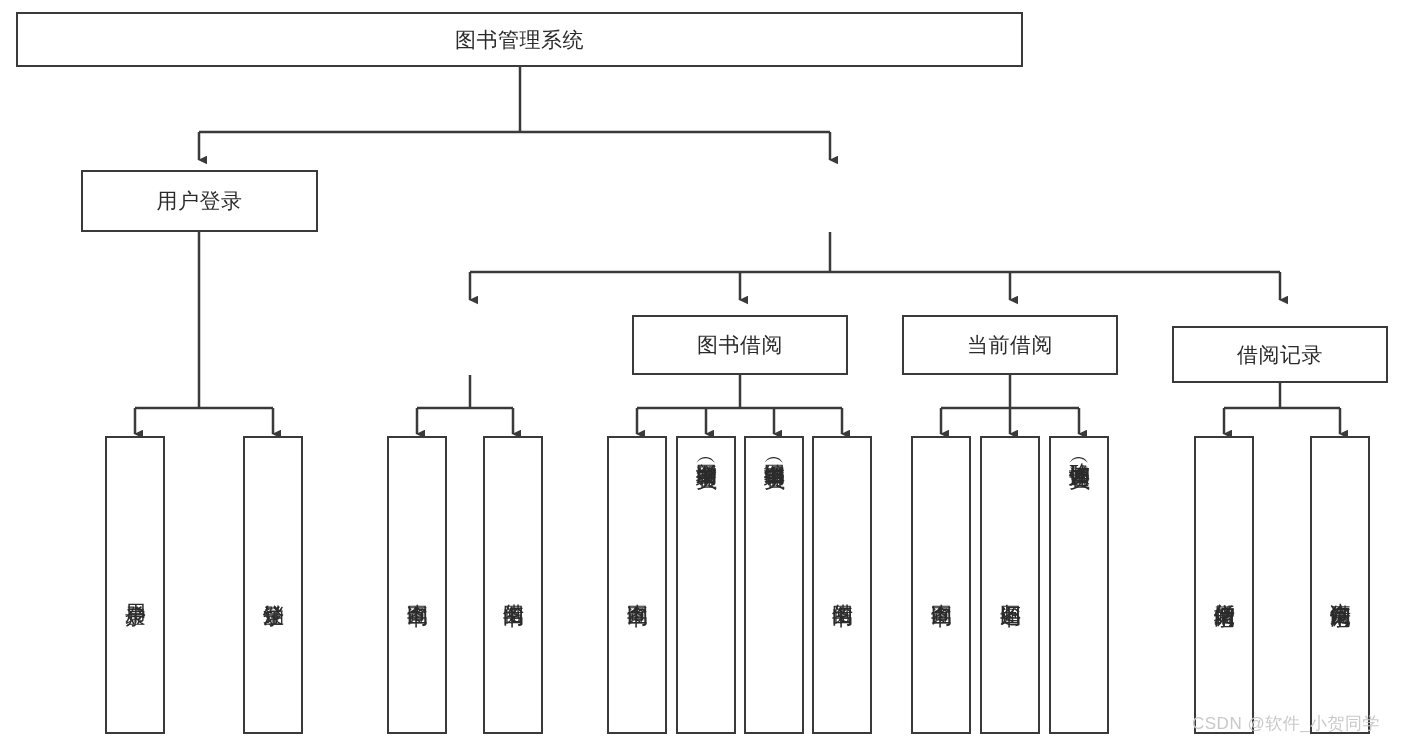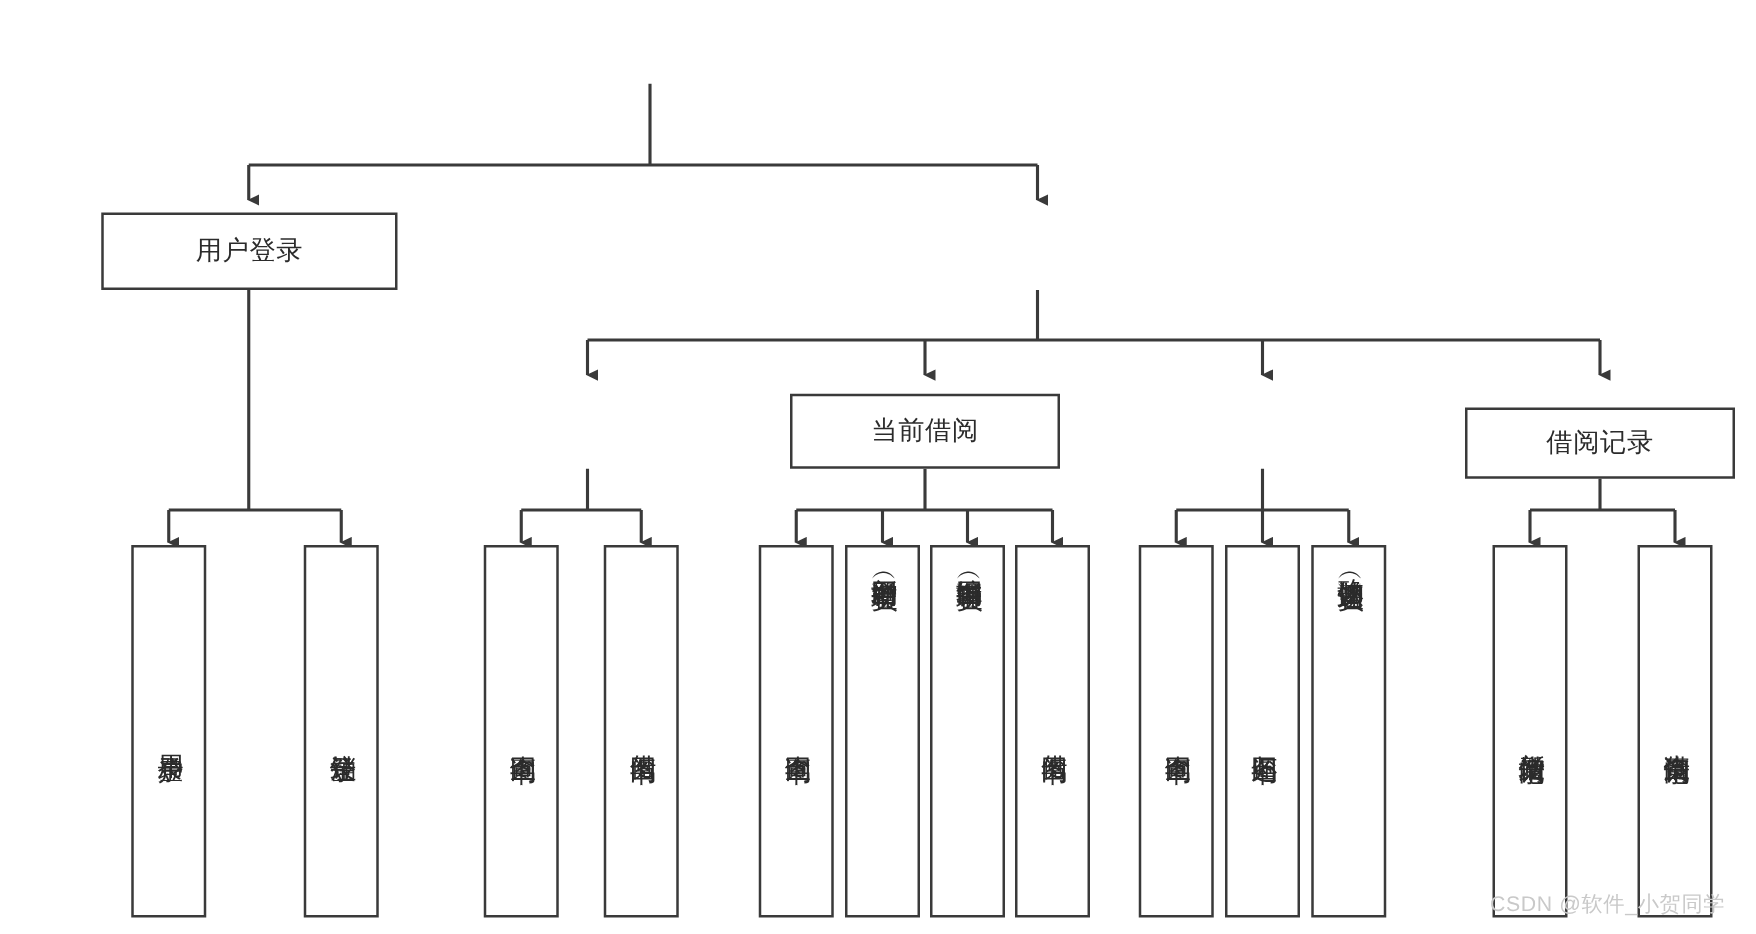--- a/index.html
+++ b/index.html
@@ -130,26 +130,32 @@
     </g>
 
     <g>
       <path d="M 1280 375 L 1280 408" stroke="#3a3a3a" stroke-width="2.5" fill="none"></path>
       <path d="M 1224 408 L 1340 408" stroke="#3a3a3a" stroke-width="2.5" fill="none"></path>
       <path d="M 1224 408 L 1224 434" stroke="#3a3a3a" stroke-width="2.5" fill="none" marker-end="url(#arrowhead)"></path>
       <path d="M 1340 408 L 1340 434" stroke="#3a3a3a" stroke-width="2.5" fill="none" marker-end="url(#arrowhead)"></path>
     </g>
   </svg>
 
+  <div class="node horizontal" style="left:16px; top:12px; width:1007px; height:55px;">
+    <span class="node-label">图书管理系统</span>
+  </div>
 
   <div class="node horizontal" style="left:81px; top:170px; width:237px; height:62px;">
     <span class="node-label">用户登录</span>
   </div>
 
   <div class="node horizontal" style="left:632px; top:315px; width:216px; height:60px;">
+    <span class="node-label">图书借阅</span>
+  </div>
+  <div class="node horizontal" style="left:902px; top:315px; width:216px; height:60px;">
     <span class="node-label">当前借阅</span>
   </div>
   <div class="node horizontal" style="left:1172px; top:315px; width:216px; height:57px;margin-top:11px;">
     <span class="node-label">借阅记录</span>
   </div>
 
   <div class="node vertical centered" style="left:105px; top:436px; width:60px; height:298px;">
     <span class="node-label">用户登录</span>
   </div>
   <div class="node vertical centered" style="left:243px; top:436px; width:60px; height:298px;">

